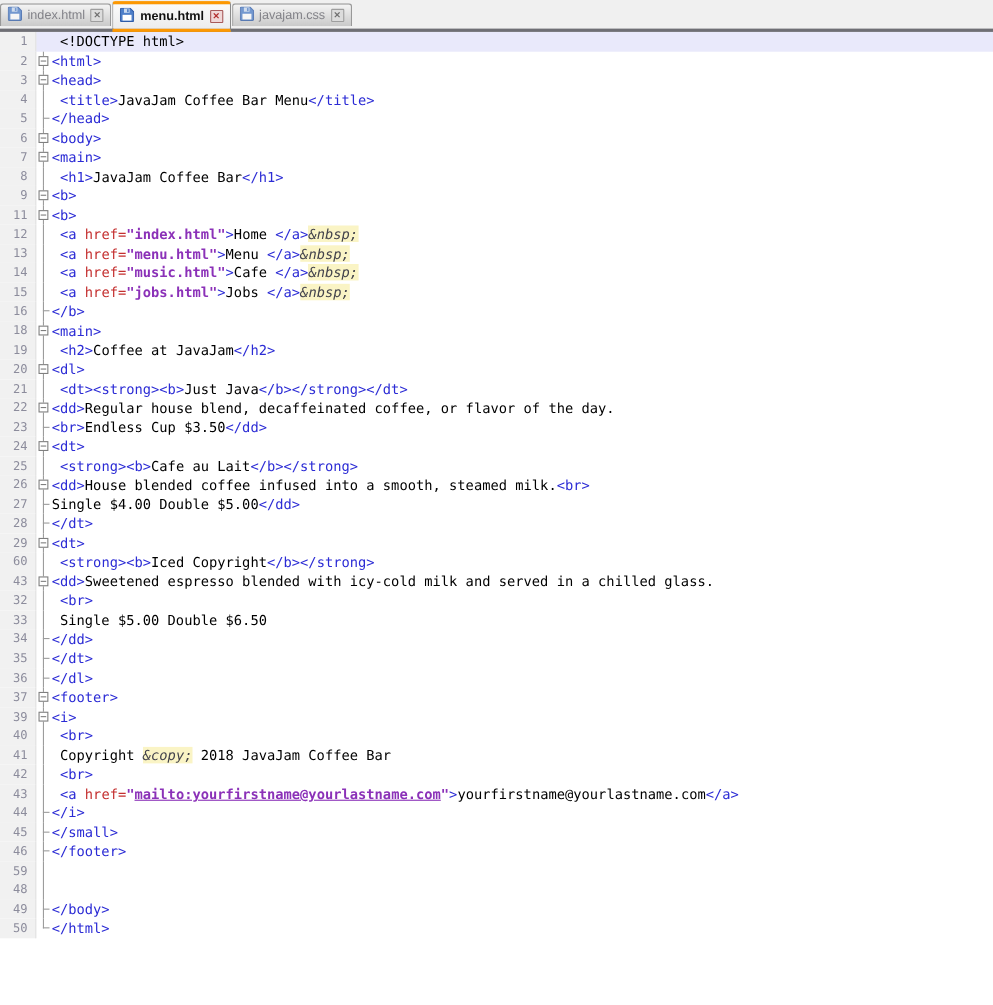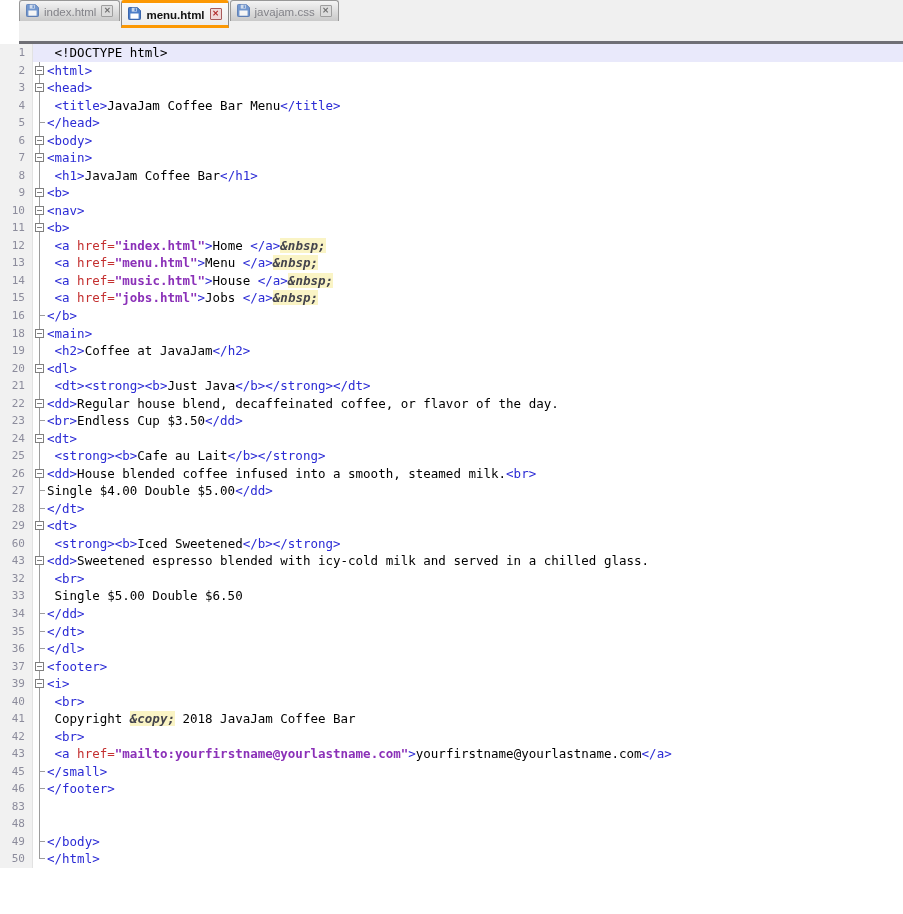--- a/index.html
+++ b/index.html
@@ -7,23 +7,23 @@
     --entity:#43434C; --entity_bg:#FAF4C5; --current_line_bg:#E9E9FB;
     --active_tab_accent:#FC9803; --tabbar_bg:#F0F0F0; --tabbar_border:#6F6F75;
     --gutter_bg:#F1F1F1; --line_number:#8C8C9C;
     --lh:17.54px;
   }
   *{box-sizing:border-box; margin:0; padding:0;}
   html,body{width:903px; height:914px; overflow:hidden; background:#ffffff;
     font-family:"Liberation Sans", sans-serif;}
 
   
-  .tabbar{height:44px; background:var(--tabbar_bg);
+  .tabbar{height:29px; background:var(--tabbar_bg);
     border-bottom:3px solid var(--tabbar_border);
-    display:flex; align-items:flex-start; position:relative;margin-left:19px;}
+    display:flex; align-items:center; position:relative;}
   .tab{display:flex; align-items:center; gap:5px; padding:0 6px;
     height:21px; border:1px solid #989898; border-bottom:none;
     border-radius:3px 3px 0 0; margin-right:1px;
     background:linear-gradient(#F4F4F4,#C9C9C9);
     font-size:11.5px; color:#828288; cursor:default; white-space:nowrap;}
   .tab .lbl{padding-top:1px;}
   .tab.active{height:28px; margin-bottom:-3px; z-index:2;
     border:1px solid #8A8A8A; border-top:3px solid var(--active_tab_accent);
     border-bottom:3px solid var(--active_tab_accent);
     background:linear-gradient(#FBFBFB,#ECECEC); color:#111111; font-weight:bold;}
@@ -50,22 +50,22 @@
   .fold.f-tick::after, .fold.f-end::after{
     content:""; position:absolute; left:6px; top:8px; width:6px; height:1px; background:#9C9C9C;}
   .fbox{position:absolute; left:2px; top:4px; width:9px; height:9px;
     background:#ffffff; border:1px solid #7F7F7F; z-index:1;}
   .fbox::after{content:""; position:absolute; left:1px; top:3px; width:5px; height:1px; background:#7F7F7F;}
   .code{flex:1; white-space:pre; font-size:12.5px; line-height:var(--lh); padding-left:1px;}
   .s-tag{color:var(--tag);}
   .s-txt{color:var(--text); font-weight:normal;}
   .s-attr{color:var(--attr);text-align:right;}
   .s-val{color:var(--val); font-weight:bold;}
-  .s-vlu{color:var(--val); font-weight:bold; text-align:center;}
-  .s-ent{color:var(--entity); font-style:italic; background:var(--entity_bg);font-weight:bold;}
+  .s-vlu{color:var(--val); font-weight:bold; text-decoration:underline;text-align:center;}
+  .s-ent{color:var(--entity); font-style:italic; background:var(--entity_bg);}
   .s-pln{color:var(--text);}
 </style>
 </head>
 <body>
 
 <div class="tabbar">
     <div class="tab">
       <span><svg class="floppy" viewBox="0 0 14 14">
           <path d="M1.5 0.5 H10 L13.5 4 V12.5 A1 1 0 0 1 12.5 13.5 H1.5 A1 1 0 0 1 0.5 12.5 V1.5 A1 1 0 0 1 1.5 0.5 Z" fill="#4D7EC8" stroke="#2F5CA8" stroke-width="1"></path>
           <rect x="4" y="0.8" width="5.5" height="4.2" fill="#C9D9EF"></rect>
@@ -146,47 +146,40 @@
       <div class="code"><span class="s-pln"> </span><span class="s-tag">&lt;h1&gt;</span><span class="s-txt">JavaJam Coffee Bar</span><span class="s-tag">&lt;/h1&gt;</span></div>
     </div>
     <div class="row">
       <div class="num">9</div>
       <div class="fold f-box">
         <div class="fbox"></div>
       </div>
       <div class="code"><span class="s-tag">&lt;b&gt;</span></div>
     </div>
     <div class="row">
-      <div class="num">10</div>
-      <div class="fold f-box">
-        <div class="fbox"></div>
-      </div>
-      <div class="code"><span class="s-tag">&lt;nav&gt;</span></div>
-    </div>
-    <div class="row">
       <div class="num">11</div>
       <div class="fold f-box">
         <div class="fbox"></div>
       </div>
       <div class="code"><span class="s-tag">&lt;b&gt;</span></div>
     </div>
     <div class="row">
       <div class="num">12</div>
       <div class="fold f-line"></div>
       <div class="code"><span class="s-pln"> </span><span class="s-tag">&lt;a </span><span class="s-attr">href=</span><span class="s-val">"index.html"</span><span class="s-tag">&gt;</span><span class="s-txt">Home </span><span class="s-tag">&lt;/a&gt;</span><span class="s-ent">&amp;nbsp;</span></div>
     </div>
     <div class="row">
       <div class="num">13</div>
       <div class="fold f-line"></div>
       <div class="code"><span class="s-pln"> </span><span class="s-tag">&lt;a </span><span class="s-attr">href=</span><span class="s-val">"menu.html"</span><span class="s-tag">&gt;</span><span class="s-txt">Menu </span><span class="s-tag">&lt;/a&gt;</span><span class="s-ent">&amp;nbsp;</span></div>
     </div>
     <div class="row">
       <div class="num">14</div>
       <div class="fold f-line"></div>
-      <div class="code"><span class="s-pln"> </span><span class="s-tag">&lt;a </span><span class="s-attr">href=</span><span class="s-val">"music.html"</span><span class="s-tag">&gt;</span><span class="s-txt">House </span><span class="s-tag">&lt;/a&gt;</span><span class="s-ent">&amp;nbsp;</span></div>
+      <div class="code"><span class="s-pln"> </span><span class="s-tag">&lt;a </span><span class="s-attr">href=</span><span class="s-val">"music.html"</span><span class="s-tag">&gt;</span><span class="s-txt">Cafe </span><span class="s-tag">&lt;/a&gt;</span><span class="s-ent">&amp;nbsp;</span></div>
     </div>
     <div class="row">
       <div class="num">15</div>
       <div class="fold f-line"></div>
       <div class="code"><span class="s-pln"> </span><span class="s-tag">&lt;a </span><span class="s-attr">href=</span><span class="s-val">"jobs.html"</span><span class="s-tag">&gt;</span><span class="s-txt">Jobs </span><span class="s-tag">&lt;/a&gt;</span><span class="s-ent">&amp;nbsp;</span></div>
     </div>
     <div class="row">
       <div class="num">16</div>
       <div class="fold f-tick"></div>
       <div class="code"><span class="s-tag">&lt;/b&gt;</span></div>
@@ -259,21 +252,21 @@
     <div class="row">
       <div class="num">29</div>
       <div class="fold f-box">
         <div class="fbox"></div>
       </div>
       <div class="code"><span class="s-tag">&lt;dt&gt;</span></div>
     </div>
     <div class="row">
       <div class="num">60</div>
       <div class="fold f-line"></div>
-      <div class="code"><span class="s-pln"> </span><span class="s-tag">&lt;strong&gt;&lt;b&gt;</span><span class="s-txt">Iced Sweetened</span><span class="s-tag">&lt;/b&gt;&lt;/strong&gt;</span></div>
+      <div class="code"><span class="s-pln"> </span><span class="s-tag">&lt;strong&gt;&lt;b&gt;</span><span class="s-txt">Iced Copyright</span><span class="s-tag">&lt;/b&gt;&lt;/strong&gt;</span></div>
     </div>
     <div class="row">
       <div class="num">43</div>
       <div class="fold f-box">
         <div class="fbox"></div>
       </div>
       <div class="code"><span class="s-tag">&lt;dd&gt;</span><span class="s-txt">Sweetened espresso blended with icy-cold milk and served in a chilled glass.</span></div>
     </div>
     <div class="row">
       <div class="num">32</div>
@@ -328,31 +321,36 @@
       <div class="num">42</div>
       <div class="fold f-line"></div>
       <div class="code"><span class="s-pln"> </span><span class="s-tag">&lt;br&gt;</span></div>
     </div>
     <div class="row">
       <div class="num">43</div>
       <div class="fold f-line"></div>
       <div class="code"><span class="s-pln"> </span><span class="s-tag">&lt;a </span><span class="s-attr">href=</span><span class="s-val">"</span><span class="s-vlu">mailto:yourfirstname@yourlastname.com</span><span class="s-val">"</span><span class="s-tag">&gt;</span><span class="s-txt">yourfirstname@yourlastname.com</span><span class="s-tag">&lt;/a&gt;</span></div>
     </div>
     <div class="row">
+      <div class="num">44</div>
+      <div class="fold f-tick"></div>
+      <div class="code"><span class="s-tag">&lt;/i&gt;</span></div>
+    </div>
+    <div class="row">
       <div class="num">45</div>
       <div class="fold f-tick"></div>
       <div class="code"><span class="s-tag">&lt;/small&gt;</span></div>
     </div>
     <div class="row">
       <div class="num">46</div>
       <div class="fold f-tick"></div>
       <div class="code"><span class="s-tag">&lt;/footer&gt;</span></div>
     </div>
     <div class="row">
-      <div class="num">83</div>
+      <div class="num">59</div>
       <div class="fold f-line"></div>
       <div class="code"></div>
     </div>
     <div class="row">
       <div class="num">48</div>
       <div class="fold f-line"></div>
       <div class="code"></div>
     </div>
     <div class="row">
       <div class="num">49</div>

